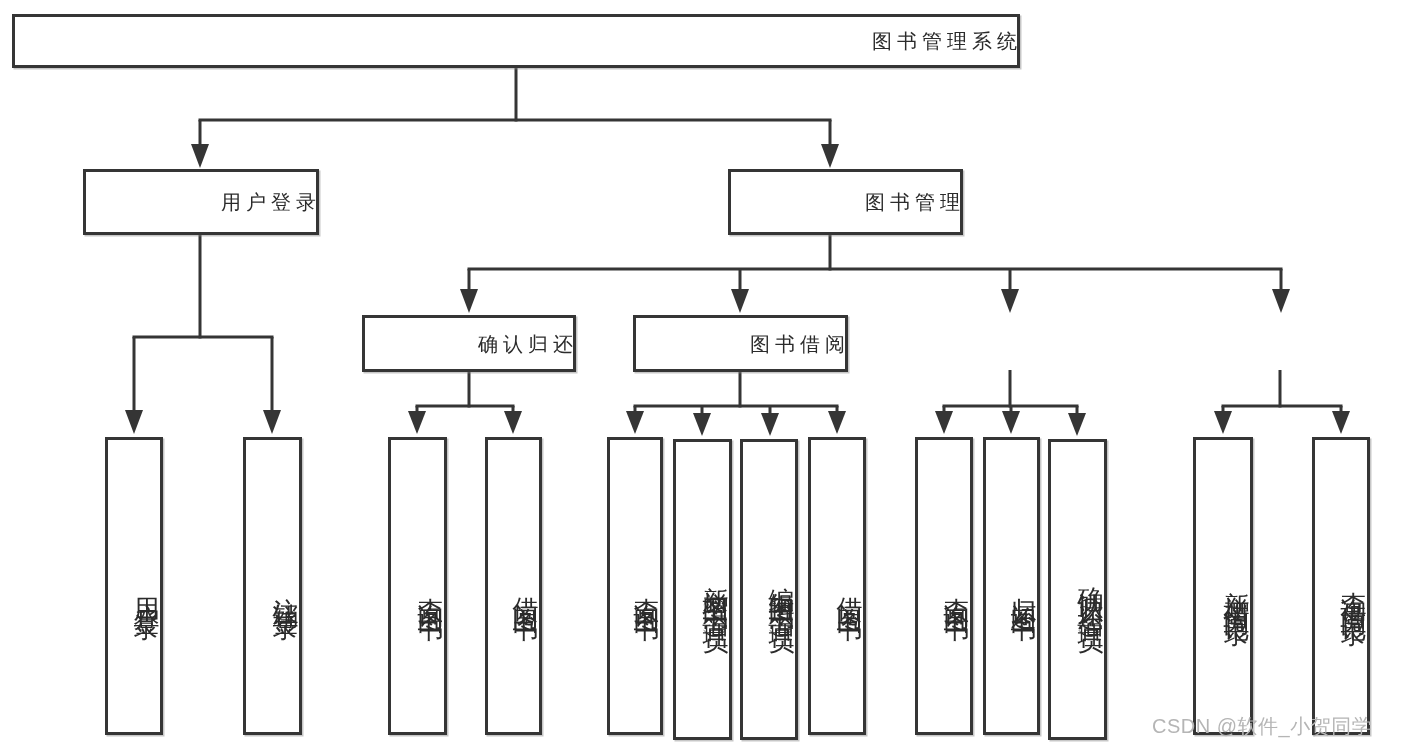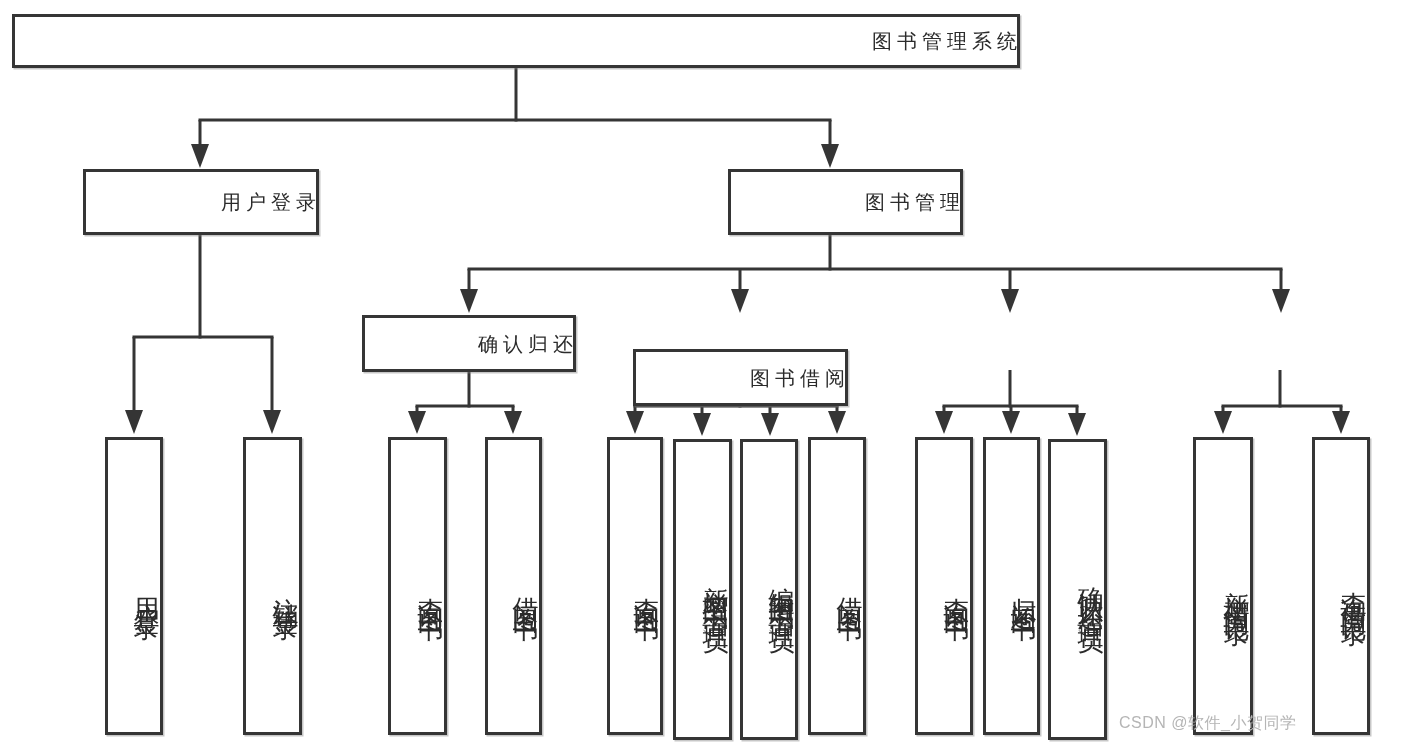--- a/index.html
+++ b/index.html
@@ -55,23 +55,23 @@
     text-orientation: mixed;
     font-size: 26px;
     letter-spacing: 6px;
     margin-bottom: -6px;
     line-height: 1;
     color: var(--text);
     white-space: nowrap;
   }
   .watermark {
     position: absolute;
-    left: 1119px;
+    left: 1152px;
     top: 713px;
-    font-size: 16px;
+    font-size: 20px;
     letter-spacing: 0.5px;
     color: var(--watermark);
     z-index: 2;
     white-space: nowrap;
   }
 </style>
 </head>
 <body>
 
 <div class="canvas">
@@ -159,21 +159,21 @@
   <div class="node hnode" style="left:83px; top:169px; width:236px; height:66px;">
     <span class="lbl">用户登录</span>
   </div>
   <div class="node hnode" style="left:728px; top:169px; width:235px; height:66px;padding-left:24px;">
     <span class="lbl">图书管理</span>
   </div>
 
   <div class="node hnode" style="left:362px; top:315px; width:214px; height:57px;">
     <span class="lbl">确认归还</span>
   </div>
-  <div class="node hnode" style="left:633px; top:315px; width:215px; height:57px;margin-top:34px;">
+  <div class="node hnode" style="left:633px; top:315px; width:215px; height:57px;">
     <span class="lbl">图书借阅</span>
   </div>
 
   <div class="node vnode" style="left:105px; top:437px; width:58px; height:298px;">
     <span class="lbl">用户登录</span>
   </div>
   <div class="node vnode" style="left:243px; top:437px; width:59px; height:298px;">
     <span class="lbl">注销登录</span>
   </div>
 

